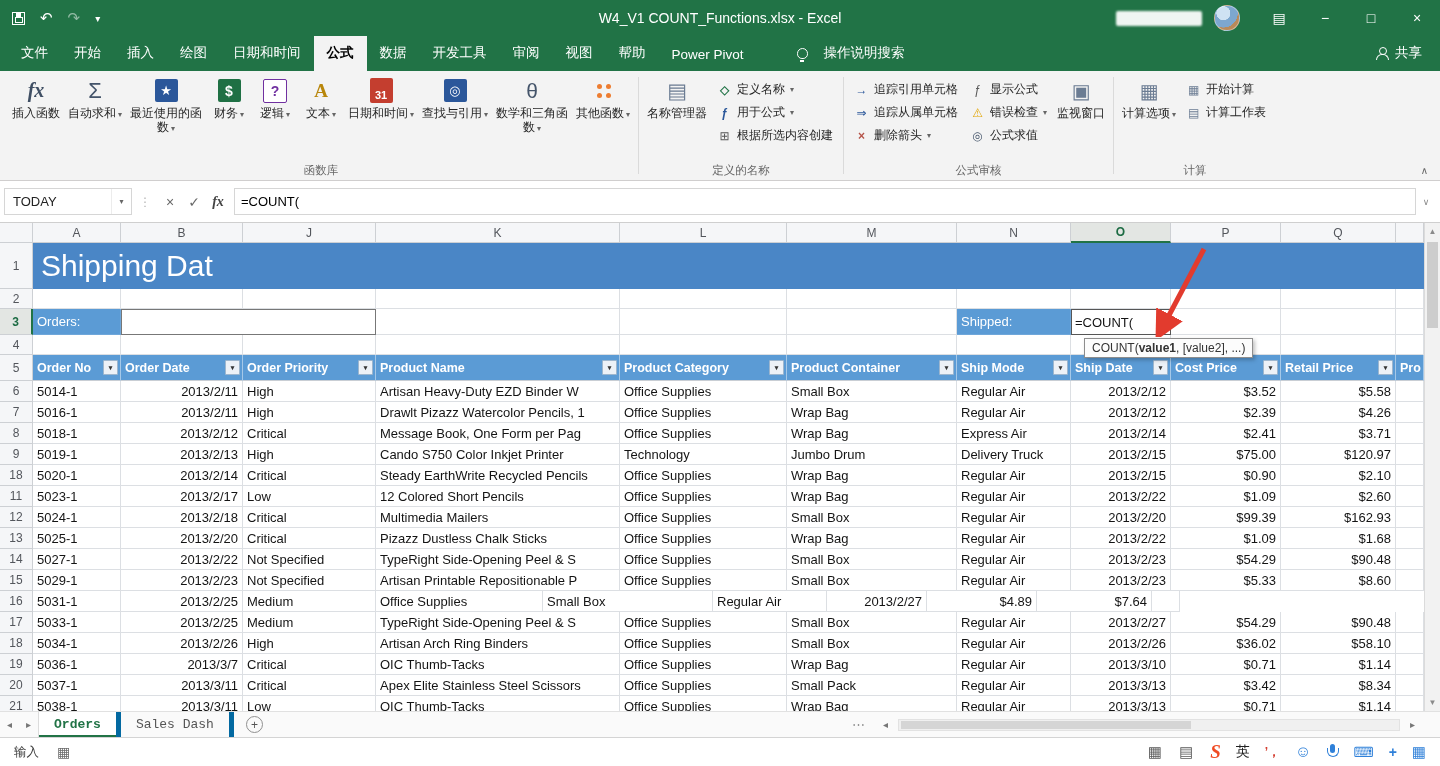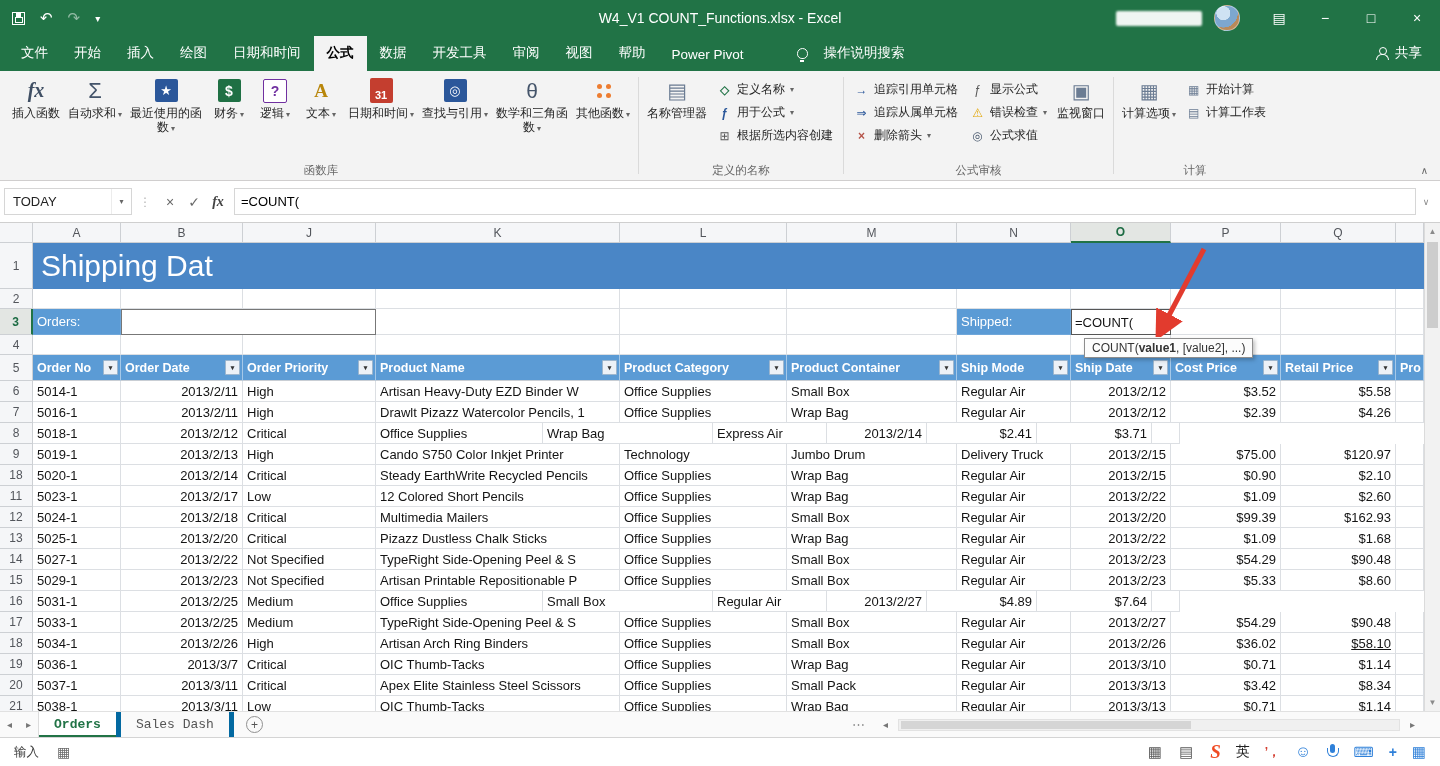--- a/index.html
+++ b/index.html
@@ -470,20 +470,21 @@
         <div class="gc arr" data-name="data-cell" style="width: 100px; flex: 0 0 auto;">2013/2/12</div>
         <div class="gc arr" data-name="data-cell" style="width: 110px; flex: 0 0 auto;">$2.39</div>
         <div class="gc arr" data-name="data-cell" style="width: 115px; flex: 0 0 auto;">$4.26</div>
         <div class="gc" data-name="empty-cell" style="width: 28px; flex: 0 0 auto;"></div>
       </div>
       <div class="grow" data-name="sheet-row-8" style="height: 21px;">
         <div class="gc hdrcell rownum" data-name="row-header-8">8</div>
         <div class="gc" data-name="data-cell" style="width: 88px; flex: 0 0 auto;">5018-1</div>
         <div class="gc arr" data-name="data-cell" style="width: 122px; flex: 0 0 auto;">2013/2/12</div>
         <div class="gc" data-name="data-cell" style="width: 133px; flex: 0 0 auto;">Critical</div>
+        <div class="gc" data-name="data-cell" style="width: 244px; flex: 0 0 auto;">Message Book, One Form per Pag</div>
         <div class="gc" data-name="data-cell" style="width: 167px; flex: 0 0 auto;">Office Supplies</div>
         <div class="gc" data-name="data-cell" style="width: 170px; flex: 0 0 auto;">Wrap Bag</div>
         <div class="gc" data-name="data-cell" style="width: 114px; flex: 0 0 auto;">Express Air</div>
         <div class="gc arr" data-name="data-cell" style="width: 100px; flex: 0 0 auto;">2013/2/14</div>
         <div class="gc arr" data-name="data-cell" style="width: 110px; flex: 0 0 auto;">$2.41</div>
         <div class="gc arr" data-name="data-cell" style="width: 115px; flex: 0 0 auto;">$3.71</div>
         <div class="gc" data-name="empty-cell" style="width: 28px; flex: 0 0 auto;"></div>
       </div>
       <div class="grow" data-name="sheet-row-9" style="height: 21px;">
         <div class="gc hdrcell rownum" data-name="row-header-9">9</div>
@@ -614,21 +615,21 @@
         <div class="gc hdrcell rownum" data-name="row-header-18">18</div>
         <div class="gc" data-name="data-cell" style="width: 88px; flex: 0 0 auto;">5034-1</div>
         <div class="gc arr" data-name="data-cell" style="width: 122px; flex: 0 0 auto;">2013/2/26</div>
         <div class="gc" data-name="data-cell" style="width: 133px; flex: 0 0 auto;">High</div>
         <div class="gc" data-name="data-cell" style="width: 244px; flex: 0 0 auto;">Artisan Arch Ring Binders</div>
         <div class="gc" data-name="data-cell" style="width: 167px; flex: 0 0 auto;">Office Supplies</div>
         <div class="gc" data-name="data-cell" style="width: 170px; flex: 0 0 auto;">Small Box</div>
         <div class="gc" data-name="data-cell" style="width: 114px; flex: 0 0 auto;">Regular Air</div>
         <div class="gc arr" data-name="data-cell" style="width: 100px; flex: 0 0 auto;">2013/2/26</div>
         <div class="gc arr" data-name="data-cell" style="width: 110px; flex: 0 0 auto;">$36.02</div>
-        <div class="gc arr" data-name="data-cell" style="width: 115px; flex: 0 0 auto; text-decoration: underline;">$58.10</div>
+        <div class="gc arr" data-name="data-cell" style="width: 115px; flex: 0 0 auto;">$58.10</div>
         <div class="gc" data-name="empty-cell" style="width: 28px; flex: 0 0 auto;"></div>
       </div>
       <div class="grow" data-name="sheet-row-19" style="height: 21px;">
         <div class="gc hdrcell rownum" data-name="row-header-19">19</div>
         <div class="gc" data-name="data-cell" style="width: 88px; flex: 0 0 auto;">5036-1</div>
         <div class="gc arr" data-name="data-cell" style="width: 122px; flex: 0 0 auto;">2013/3/7</div>
         <div class="gc" data-name="data-cell" style="width: 133px; flex: 0 0 auto;">Critical</div>
         <div class="gc" data-name="data-cell" style="width: 244px; flex: 0 0 auto;">OIC Thumb-Tacks</div>
         <div class="gc" data-name="data-cell" style="width: 167px; flex: 0 0 auto;">Office Supplies</div>
         <div class="gc" data-name="data-cell" style="width: 170px; flex: 0 0 auto;">Wrap Bag</div>

